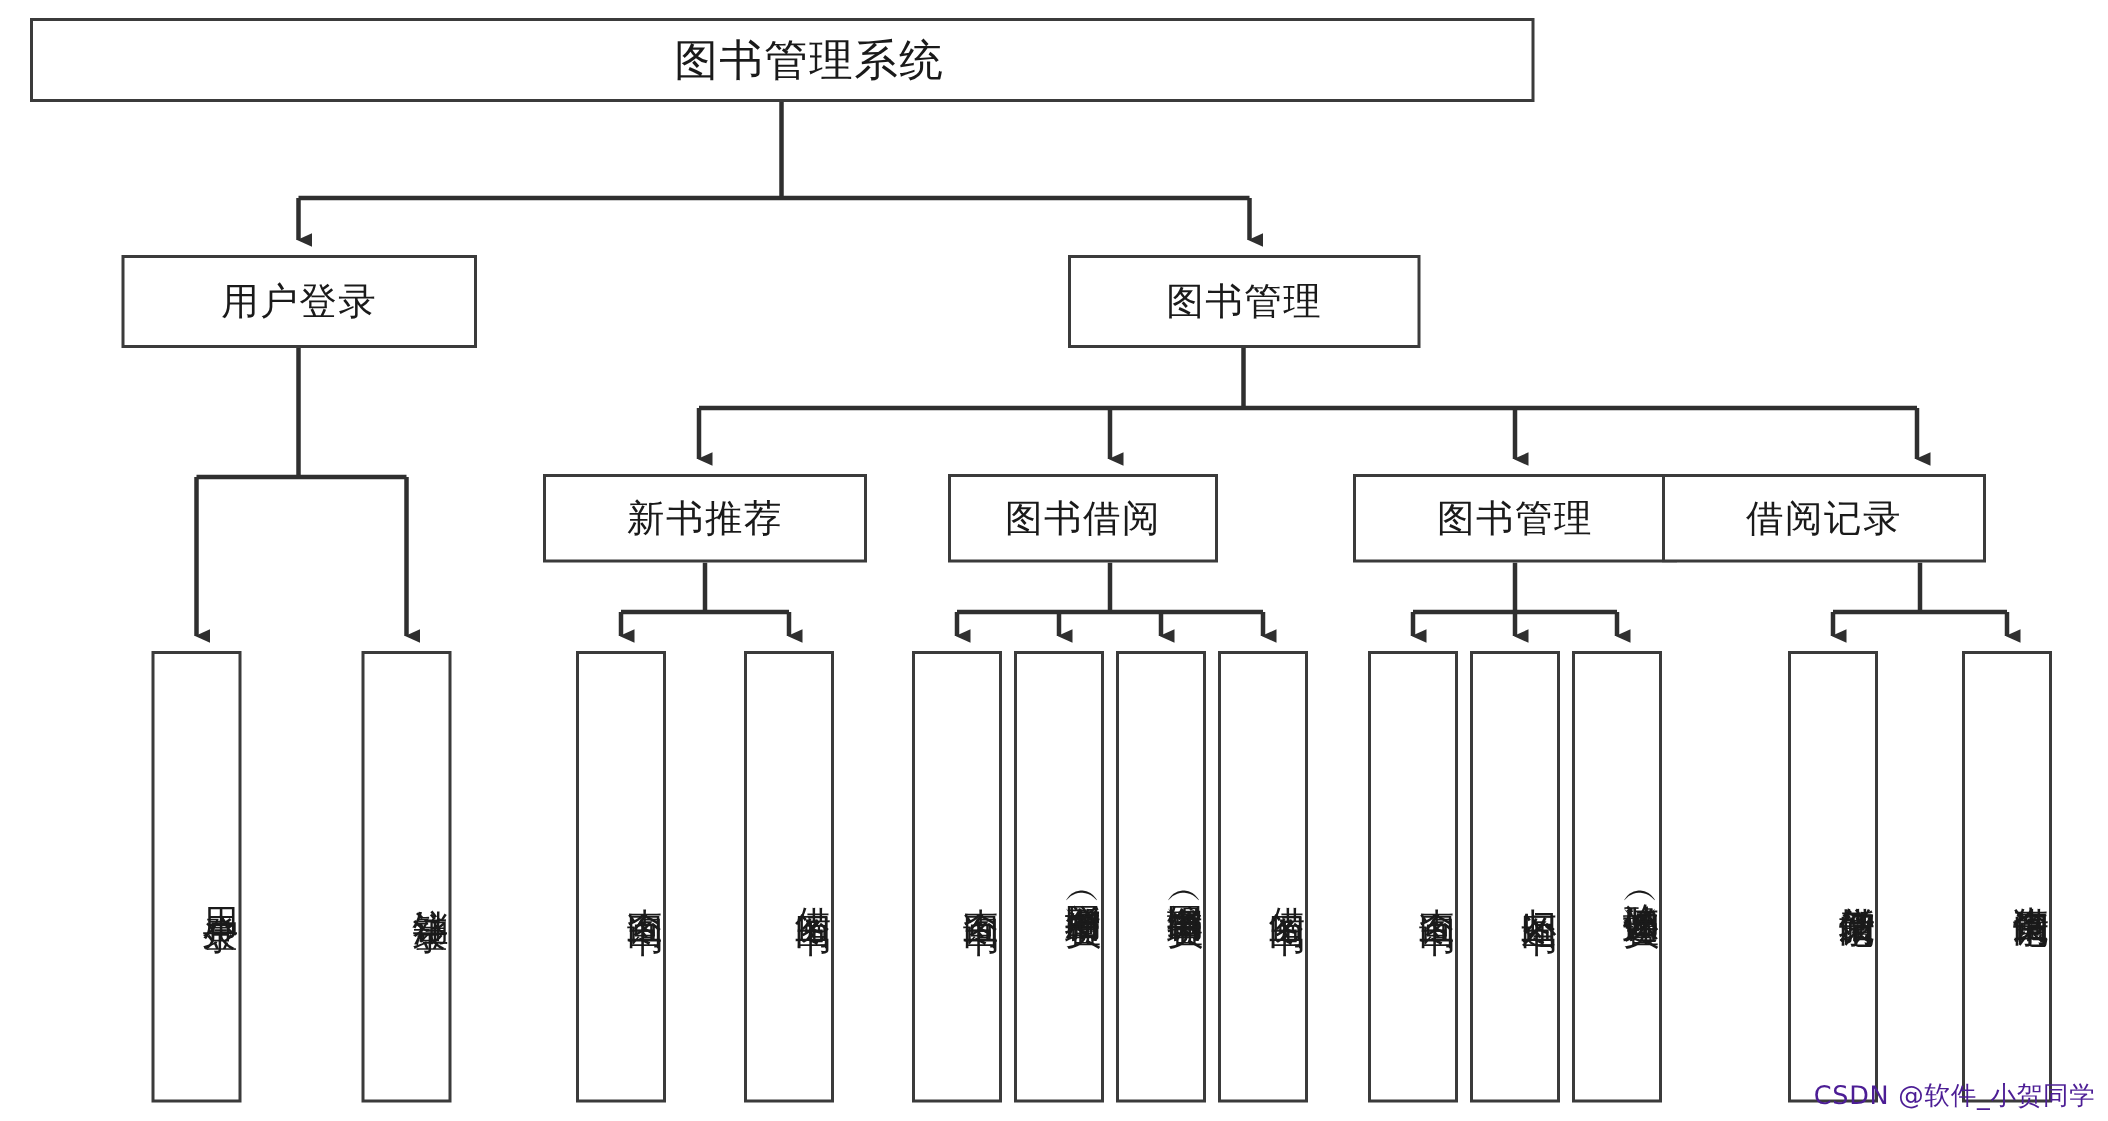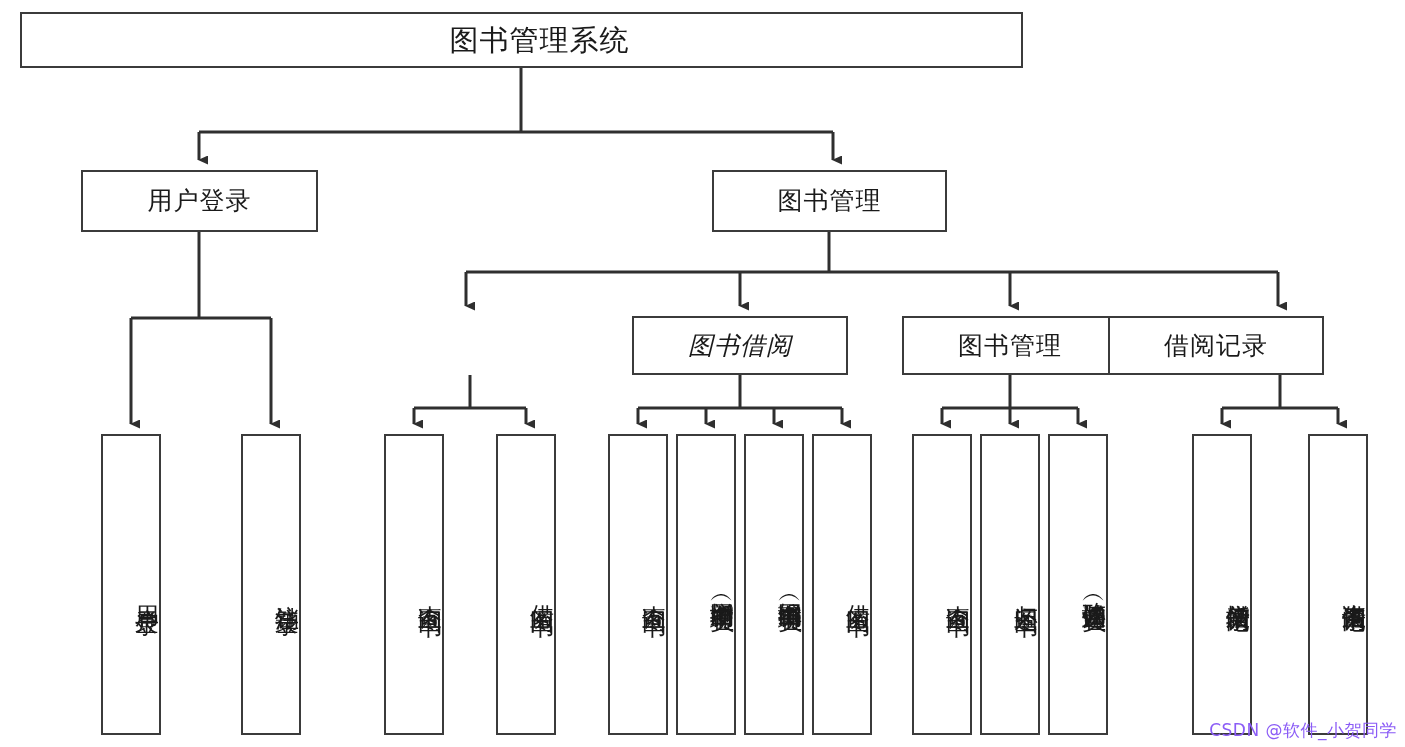--- a/index.html
+++ b/index.html
@@ -62,21 +62,21 @@
     letter-spacing: 1px;
   }
   .vlabel {
     display: block;
   }
   .watermark {
     position: absolute;
     right: 8px;
     bottom: 5px;
     font-size: 17px;
-    color: #8b5cf6;
+    color: #4c1d95;
     z-index: 5;
     white-space: nowrap;
     letter-spacing: 0.5px;
   }
 </style>
 </head>
 <body>
 
 <div id="canvas">
 
@@ -134,21 +134,24 @@
     <span>图书管理系统</span>
   </div>
 
   <div class="node horiz" style="left:81px; top:170px; width:237px; height:62px;">
     <span>用户登录</span>
   </div>
   <div class="node horiz" style="left:712px; top:170px; width:235px; height:62px;">
     <span>图书管理</span>
   </div>
 
-  <div class="node horiz" style="left:632px; top:316px; width:216px; height:59px;font-style:italic;">
+  <div class="node horiz" style="left:362px; top:316px; width:216px; height:59px;">
+    <span>新书推荐</span>
+  </div>
+  <div class="node horiz" style="left:632px; top:316px; width:180px; height:59px;">
     <span>图书借阅</span>
   </div>
   <div class="node horiz" style="left:902px; top:316px; width:216px; height:59px;">
     <span>图书管理</span>
   </div>
   <div class="node horiz" style="left:1108px; top:316px; width:216px; height:59px;">
     <span>借阅记录</span>
   </div>
 
   <div class="node vert" style="left:101px; top:434px; width:60px; height:301px;">

